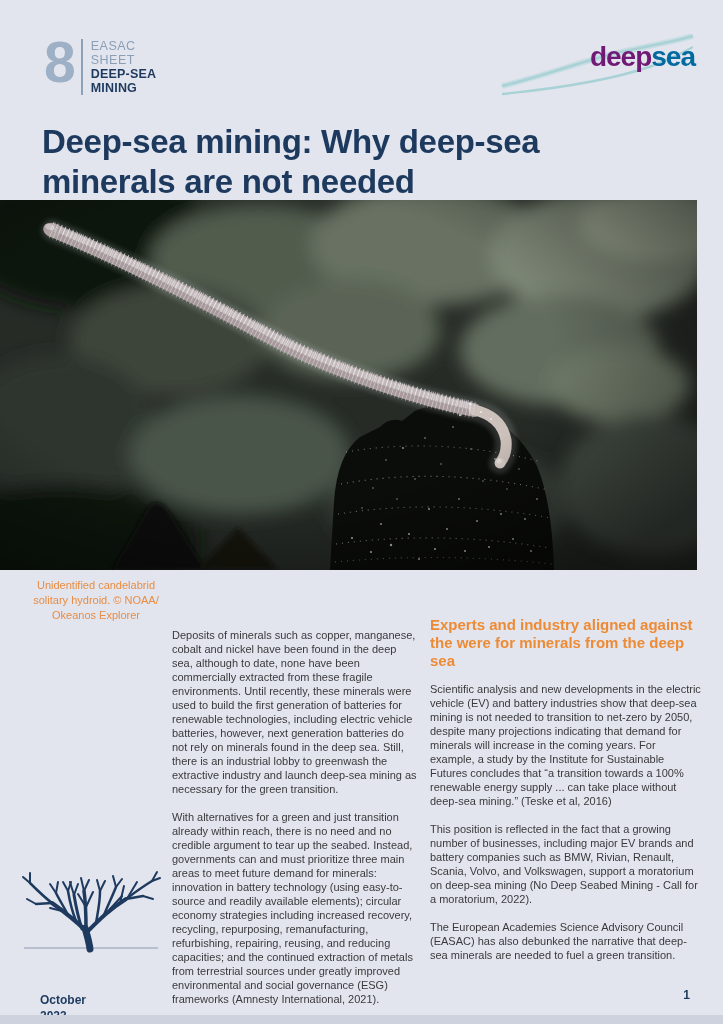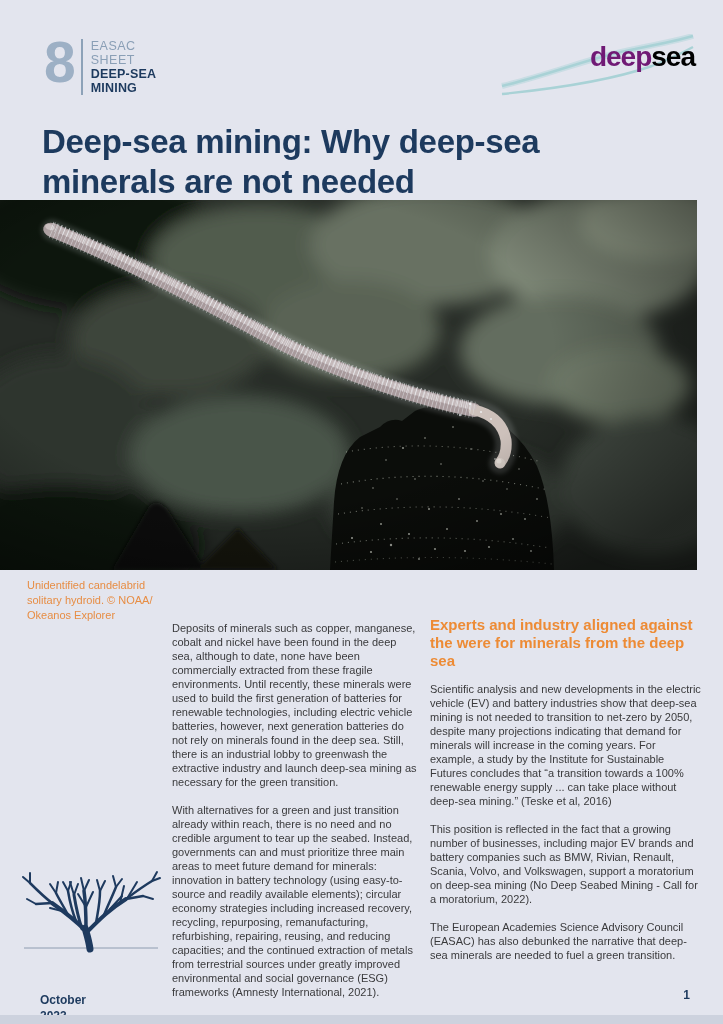--- a/index.html
+++ b/index.html
@@ -18,39 +18,39 @@
     font-size:12.5px;line-height:14px;font-weight:bold;
   }
   .fs-light{color:#8a9fb6;font-weight:normal;letter-spacing:.5px;}
   .fs-dark{color:#1d3a5e;letter-spacing:.2px;}
   
   .logo{position:absolute;right:28px;top:34px;width:195px;height:70px;text-align:right;}
   .logo svg{position:absolute;right:0;top:0;}
   .logo-line1{position:relative;font-size:28px;font-weight:bold;letter-spacing:-1px;line-height:30px;margin-top:8px;}
   .logo-line2{position:relative;font-size:15.5px;font-weight:bold;letter-spacing:-.3px;line-height:16px;margin-top:-1px;}
   .c-navy{color:#701a75;}
-  .c-blue{color:#000000;margin-top:24px;}
+  .c-blue{color:#0369a1;margin-top:24px;}
   .c-teal{color:#2b9cb4;}
   
   .title{
     position:absolute;left:42px;top:100px;width:600px;
     font-size:33px;line-height:40px;font-weight:bold;color:#1d3a5e;letter-spacing:-.3px;
   }
   
   .photo{position:absolute;left:0;top:200px;width:697px;height:370px;}
   
   .caption{
     position:absolute;left:27px;top:578px;width:138px;
-    font-size:11px;line-height:15px;color:#e78d44;
+    font-size:11px;line-height:15px;color:#e78d44;text-align:center;
   }
   
   .col{position:absolute;top:616px;font-size:11px;line-height:14px;color:#3a3a3c;}
   .col-left{left:172px;width:246px;}
   .col-right{left:430px;width:272px;}
-  .col p{margin:5px 0 14px 0;}
+  .col p{margin:12px 0 14px 0;}
   .col-heading{
     font-size:15px;line-height:18px;font-weight:bold;color:#ed8b35;margin:0 0 12px 0;
   }
   
   .coral{position:absolute;left:16px;top:845px;}
   
   .footer-date{
     position:absolute;left:40px;top:984px;
     font-size:12px;line-height:16px;font-weight:bold;color:#1d3a5e;margin-top:8px;
   }

